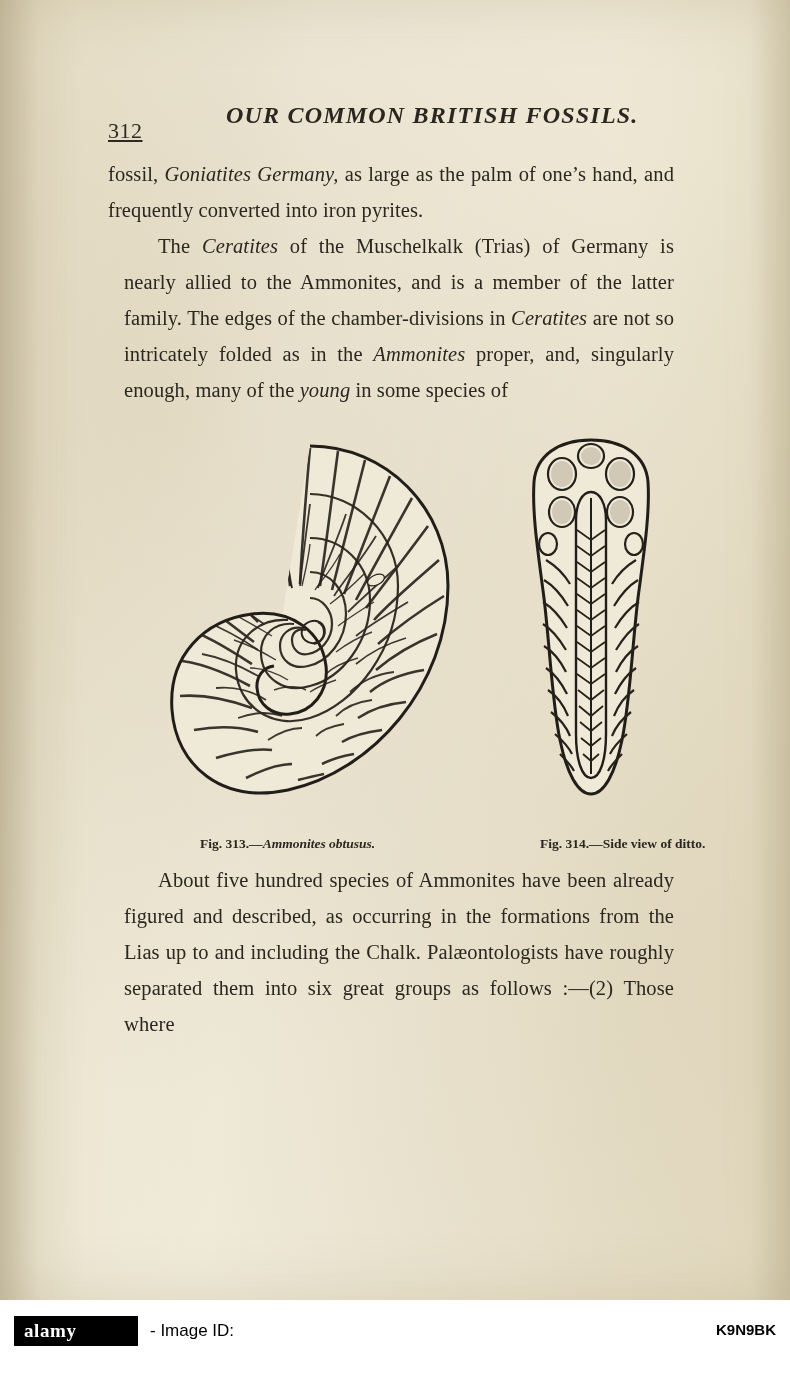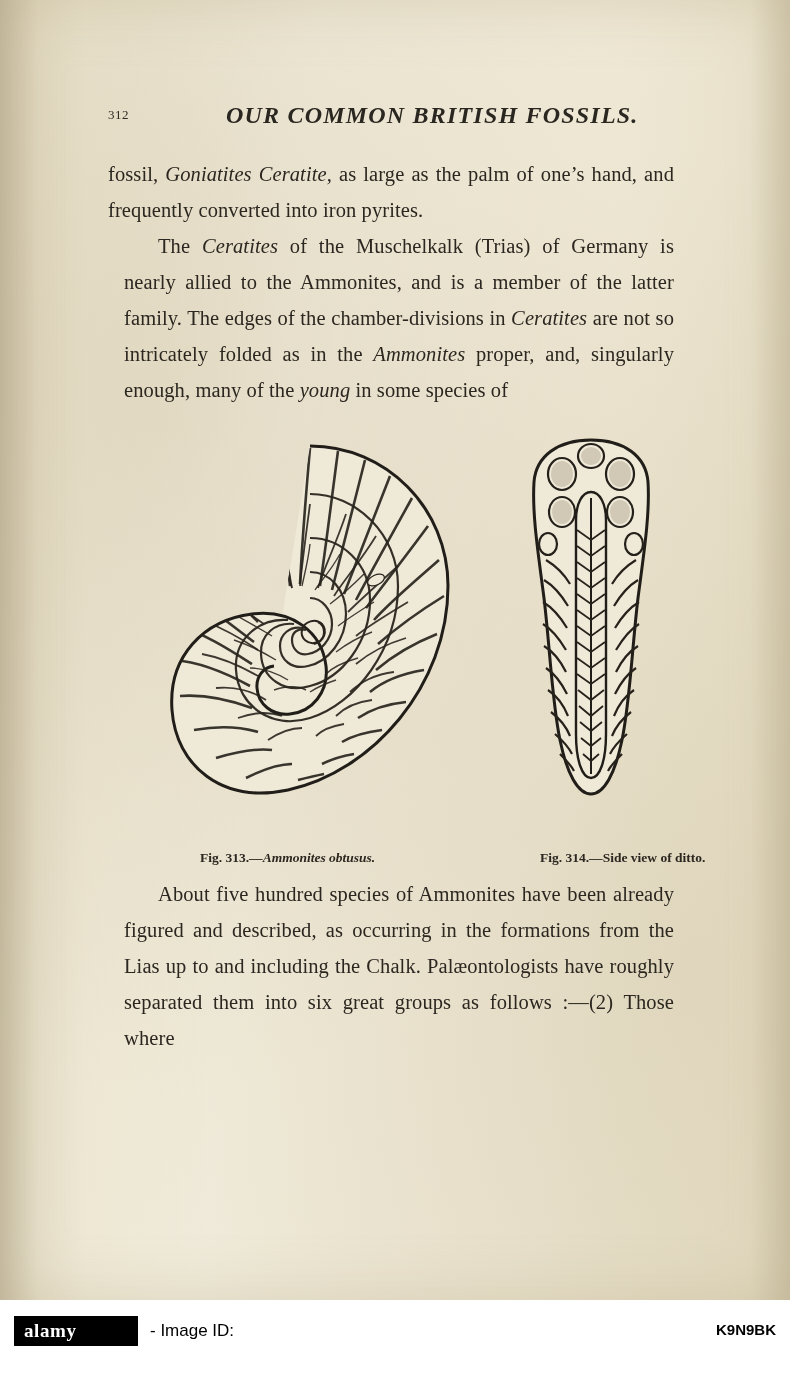--- a/index.html
+++ b/index.html
@@ -56,24 +56,25 @@
   }
 
   
   .runhead {
     position: relative;
     height: 34px;
   }
   .folio {
     position: absolute;
     left: 0;
-    top: 7px;
-    font-size: 13px;
+    top: 18px;
+    font-size: 22px;
     letter-spacing: 0.5px;
     color: #2e2a22;
+    text-decoration: underline;
   }
   .runtitle {
     position: absolute;
     left: 118px;
     top: 2px;
     font-style: italic;
     font-weight: bold;
     font-size: 24px;
     letter-spacing: 1.2px;
     color: #2a2620;
@@ -111,21 +112,21 @@
   .fig-b {
     position: absolute;
     left: 410px;
     top: 0;
     width: 146px;
     height: 375px;
   }
   .captions {
     position: relative;
     height: 26px;
-    margin-top: 16px;
+    margin-top: 2px;
   }
   .cap {
     position: absolute;
     font-size: 13.5px;
     font-weight: bold;
     color: #2b2720;
     white-space: nowrap;
   }
   .cap .ci { font-style: italic; }
   .cap-a { left: 92px; top: 0; }
@@ -182,21 +183,21 @@
 
 <div class="page">
 
   <div class="content">
 
     <div class="runhead">
       <div class="folio">312</div>
       <div class="runtitle">OUR COMMON BRITISH FOSSILS.</div>
     </div>
 
-    <p class="para first last-line-just"><span>fossil, </span><span class="ital">Goniatites Ceratite,</span><span> as large as the palm of one’s hand, and frequently converted into iron pyrites.</span></p>
+    <p class="para first last-line-just"><span>fossil, </span><span class="ital">Goniatites Germany,</span><span> as large as the palm of one’s hand, and frequently converted into iron pyrites.</span></p>
 
     <p class="para indent last-line-just"><span>The </span><span class="ital">Ceratites</span><span> of the Muschelkalk (Trias) of Germany is nearly allied to the Ammonites, and is a member of the latter family.  The edges of the chamber-divisions in </span><span class="ital">Ceratites</span><span> are not so intricately folded as in the </span><span class="ital">Ammonites</span><span> proper, and, singularly enough, many of the </span><span class="ital">young</span><span> in some species of</span></p>
 
     <div class="figures">
 
       <div class="fig-a">
         <svg viewBox="0 0 300 375" width="300" height="375">
           <defs>
             <clipPath id="shellClip">
               <path d="M150,12 C226,12 288,74 288,152 C288,252 212,338 128,356 C62,370 16,332 12,276

